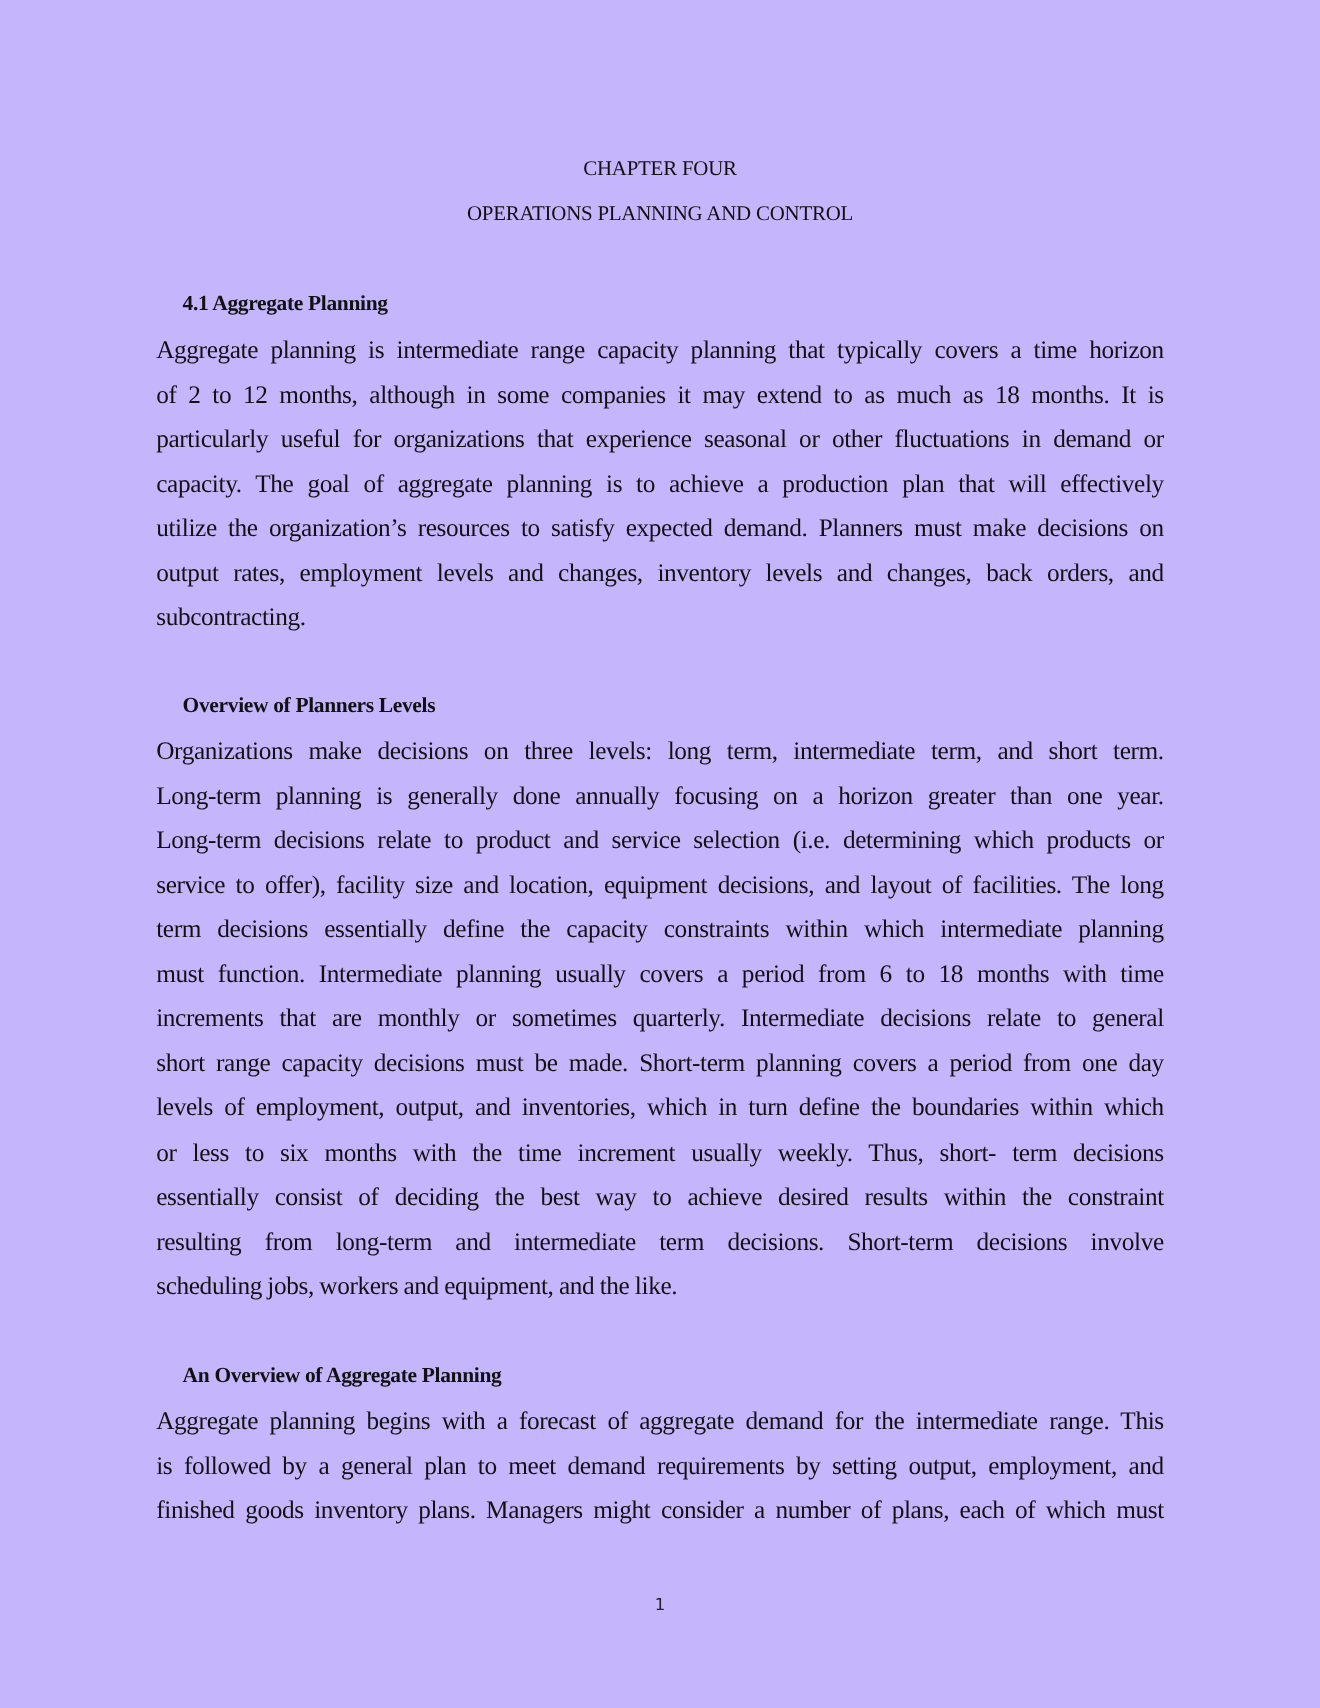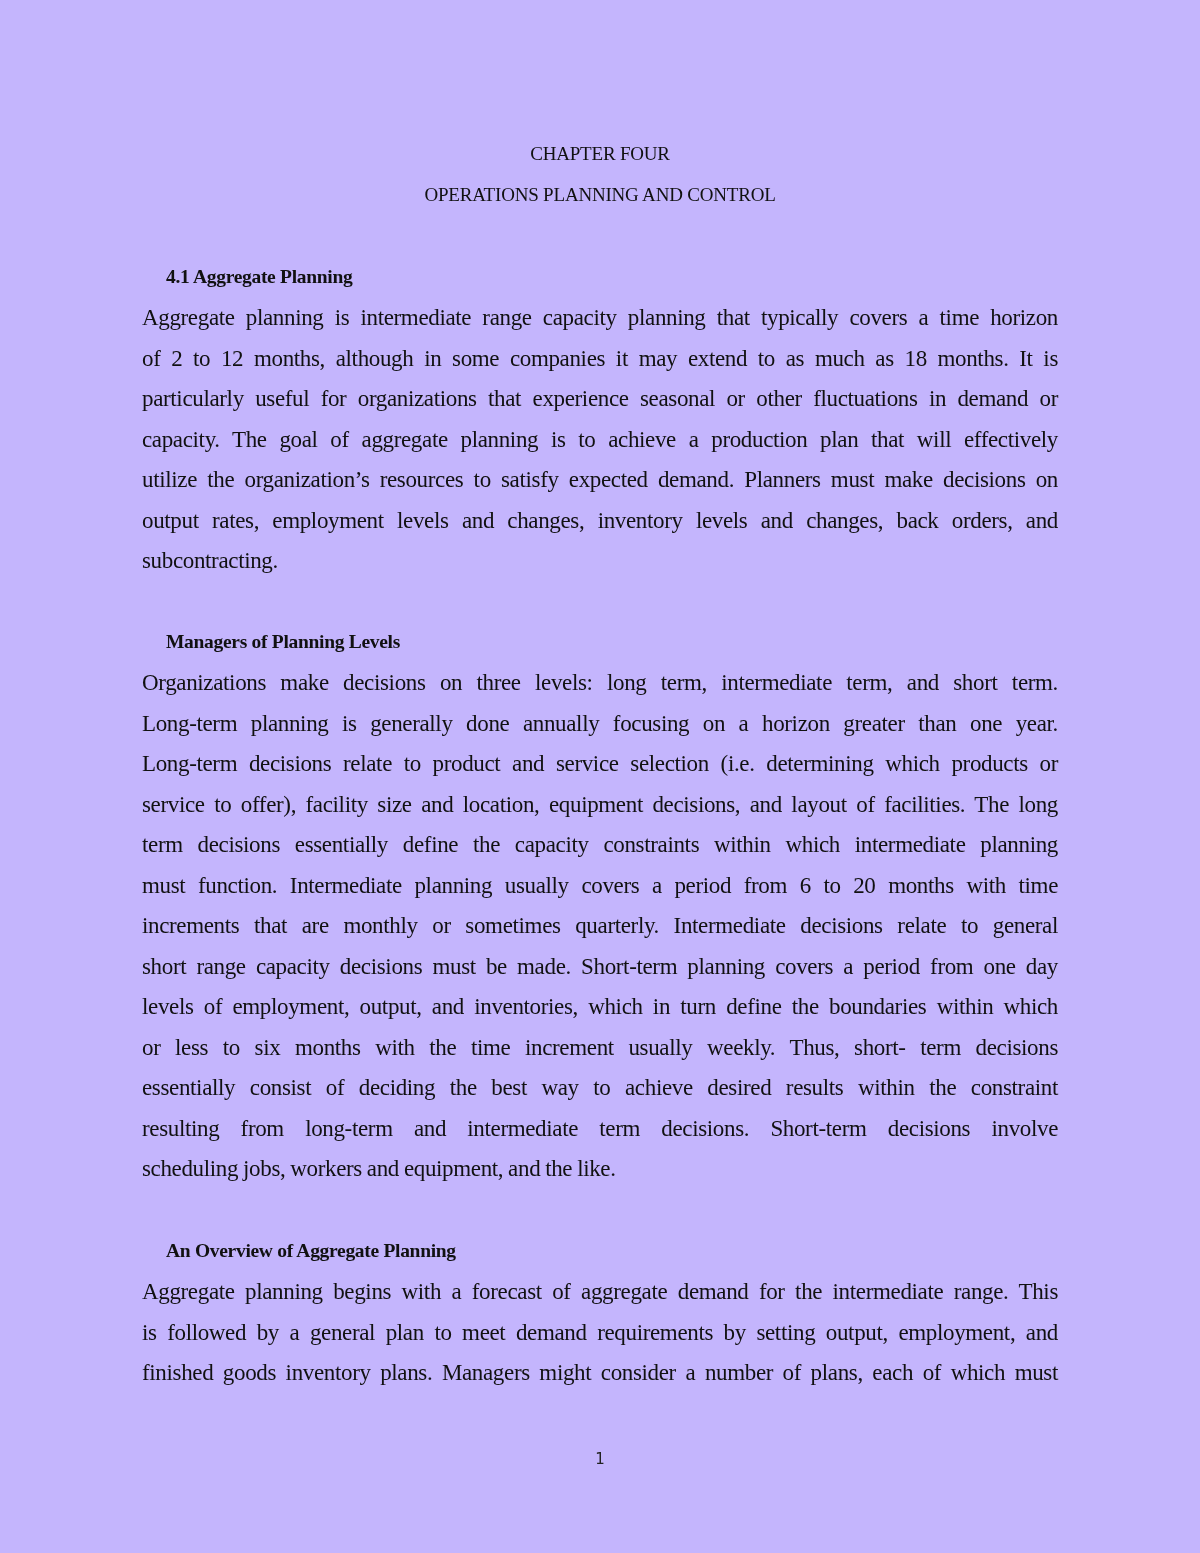--- a/index.html
+++ b/index.html
@@ -31,28 +31,28 @@
   <div class="para" style="top:298px;">
       <div class="line">Aggregate planning is intermediate range capacity planning that typically covers a time horizon</div>
       <div class="line">of 2 to 12 months, although in some companies it may extend to as much as 18 months. It is</div>
       <div class="line">particularly useful for organizations that experience seasonal or other fluctuations in demand or</div>
       <div class="line">capacity. The goal of aggregate planning is to achieve a production plan that will effectively</div>
       <div class="line">utilize the organization’s resources to satisfy expected demand. Planners must make decisions on</div>
       <div class="line">output rates, employment levels and changes, inventory levels and changes, back orders, and</div>
       <div class="line last">subcontracting.</div>
     </div>
 
-  <div class="heading" style="top:631px;">Managers of Planning Levels</div>
+  <div class="heading" style="top:631px;">Overview of Planners Levels</div>
   <div class="para" style="top:663px;">
       <div class="line">Organizations make decisions on three levels: long term, intermediate term, and short term.</div>
       <div class="line">Long-term planning is generally done annually focusing on a horizon greater than one year.</div>
       <div class="line">Long-term decisions relate to product and service selection (i.e. determining which products or</div>
       <div class="line">service to offer), facility size and location, equipment decisions, and layout of facilities. The long</div>
       <div class="line">term decisions essentially define the capacity constraints within which intermediate planning</div>
-      <div class="line">must function. Intermediate planning usually covers a period from 6 to 20 months with time</div>
+      <div class="line">must function. Intermediate planning usually covers a period from 6 to 18 months with time</div>
       <div class="line">increments that are monthly or sometimes quarterly. Intermediate decisions relate to general</div>
       <div class="line">short range capacity decisions must be made. Short-term planning covers a period from one day</div>
       <div class="line">levels of employment, output, and inventories, which in turn define the boundaries within which</div>
       <div class="line">or less to six months with the time increment usually weekly. Thus, short- term decisions</div>
       <div class="line">essentially consist of deciding the best way to achieve desired results within the constraint</div>
       <div class="line">resulting from long-term and intermediate term decisions. Short-term decisions involve</div>
       <div class="line last">scheduling jobs, workers and equipment, and the like.</div>
     </div>
 
   <div class="heading" style="top:1240px;text-align:right;">An Overview of Aggregate Planning</div>

